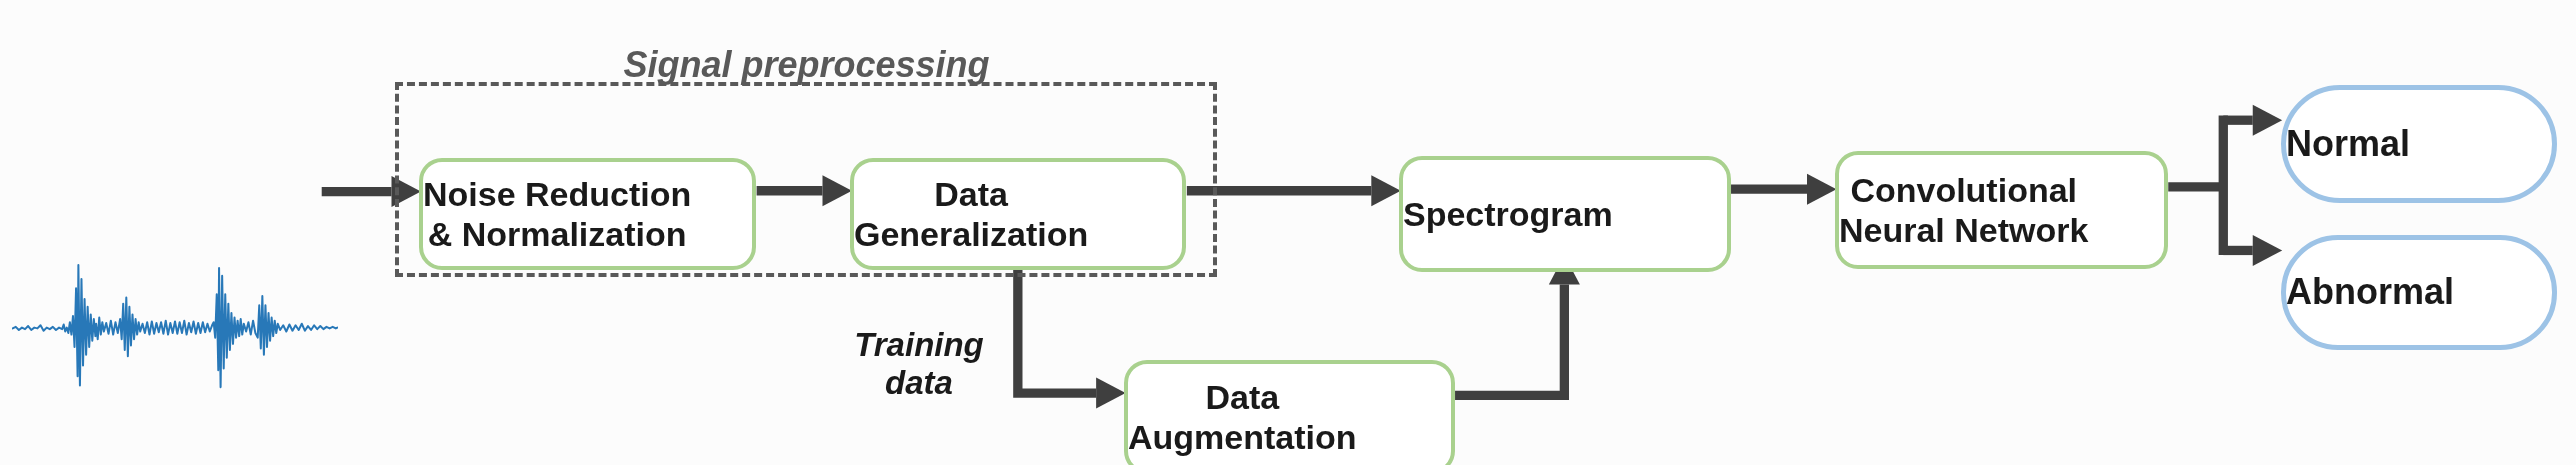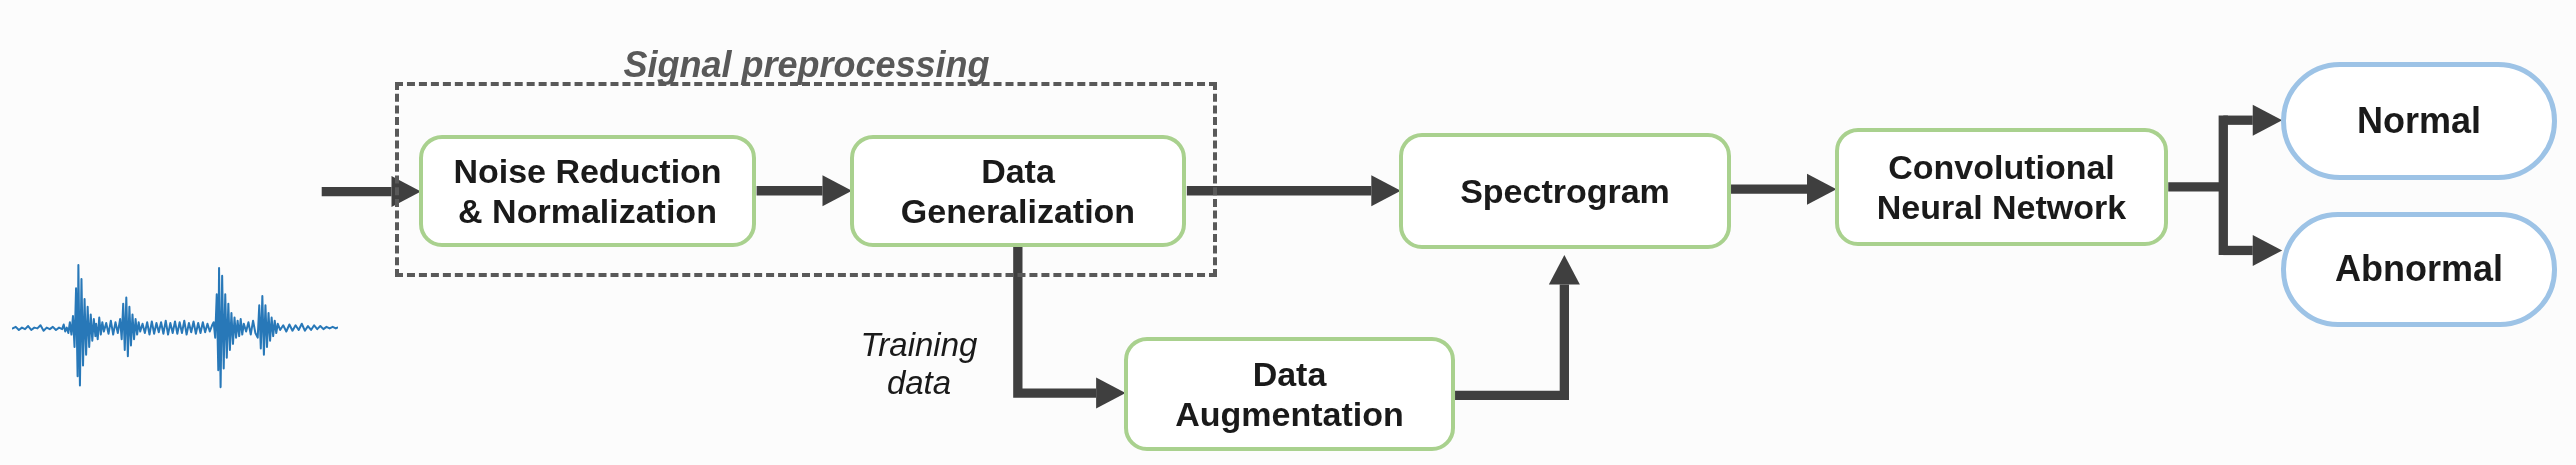--- a/index.html
+++ b/index.html
@@ -34,27 +34,27 @@
     stroke-width: 12;
     fill: none;
   }
   .connectors polygon { fill: var(--connector); }
 
   .node {
     position: absolute;
     background: var(--node-fill);
     display: flex;
     align-items: center;
-    justify-content: center;
     text-align: center;
     color: var(--label-color);
     font-weight: bold;
     font-size: 34px;
     line-height: 1.18;
     white-space: pre-line;
+    margin-top: 23px;
   }
   .pill { border: 5.4px solid var(--terminal-border); }
   .process { border: 4.7px solid var(--process-border); border-radius: 23px; }
 
   #node-heart       { left: 14px;   top: 133px; width: 308px; height: 116px; border-radius: 58px; font-size: 36px; }
   #node-noise       { left: 419px;  top: 135px; width: 337px; height: 112px; }
   #node-datagen     { left: 850px; top: 135px; width: 336px; height: 112px; }
   #node-spectrogram { left: 1399px; top: 133px; width: 332px; height: 116px; }
   #node-cnn         { left: 1835px; top: 128px; width: 333px; height: 118px; }
   #node-dataaug     { left: 1124px; top: 337px; width: 331px; height: 114px; }
@@ -76,21 +76,21 @@
     font-weight: bold;
     font-size: 36px;
     color: var(--group-title-color);
     margin-top: 28px;
   }
   .edge-label {
     position: absolute;
     left: 822px; top: 326px; width: 194px;
     text-align: center;
     font-style: italic;
-    font-weight: normal;
+    font-weight: bold;
     font-size: 33px;
     line-height: 1.15;
     color: var(--edge-label-color);
     white-space: pre-line;
   }
   .waveform {
     position: absolute;
     left: 11.6px; top: 248px;
     width: 326px; height: 143px;
   }

